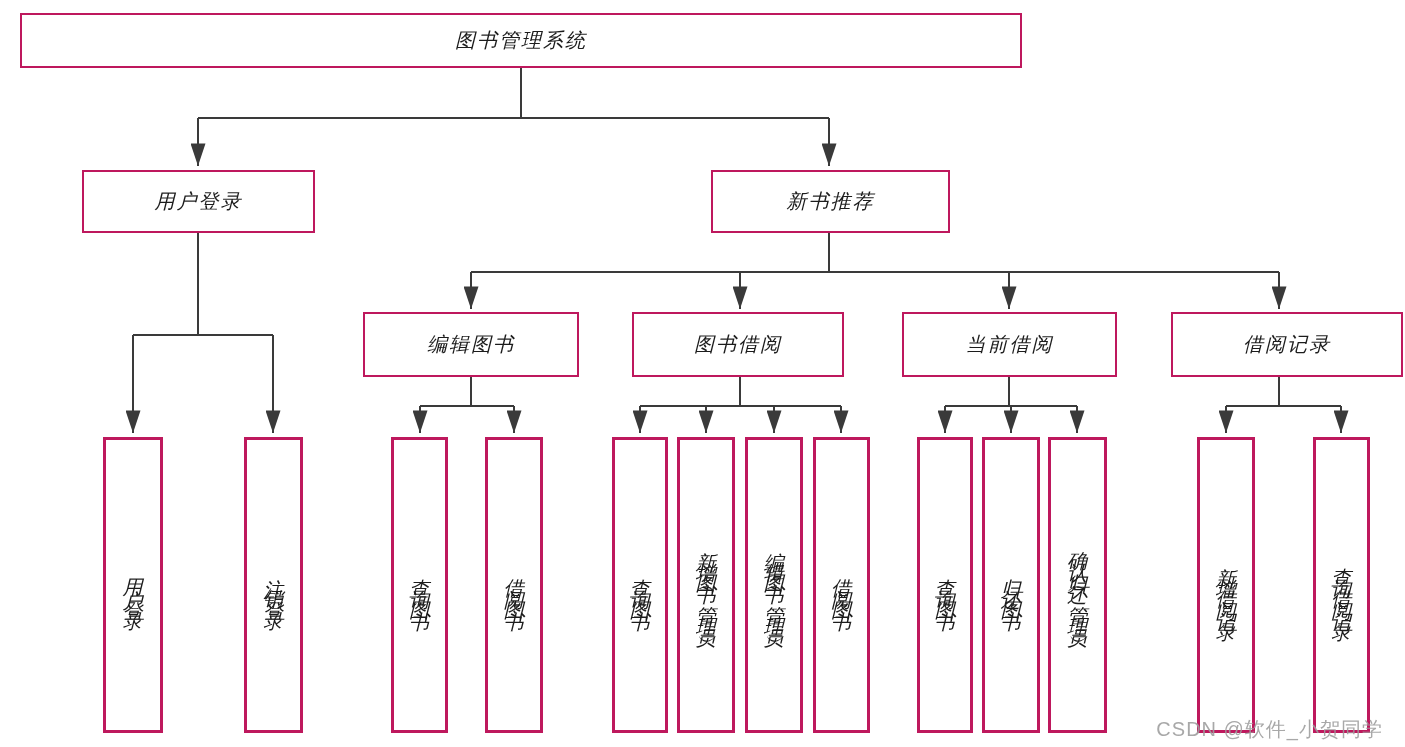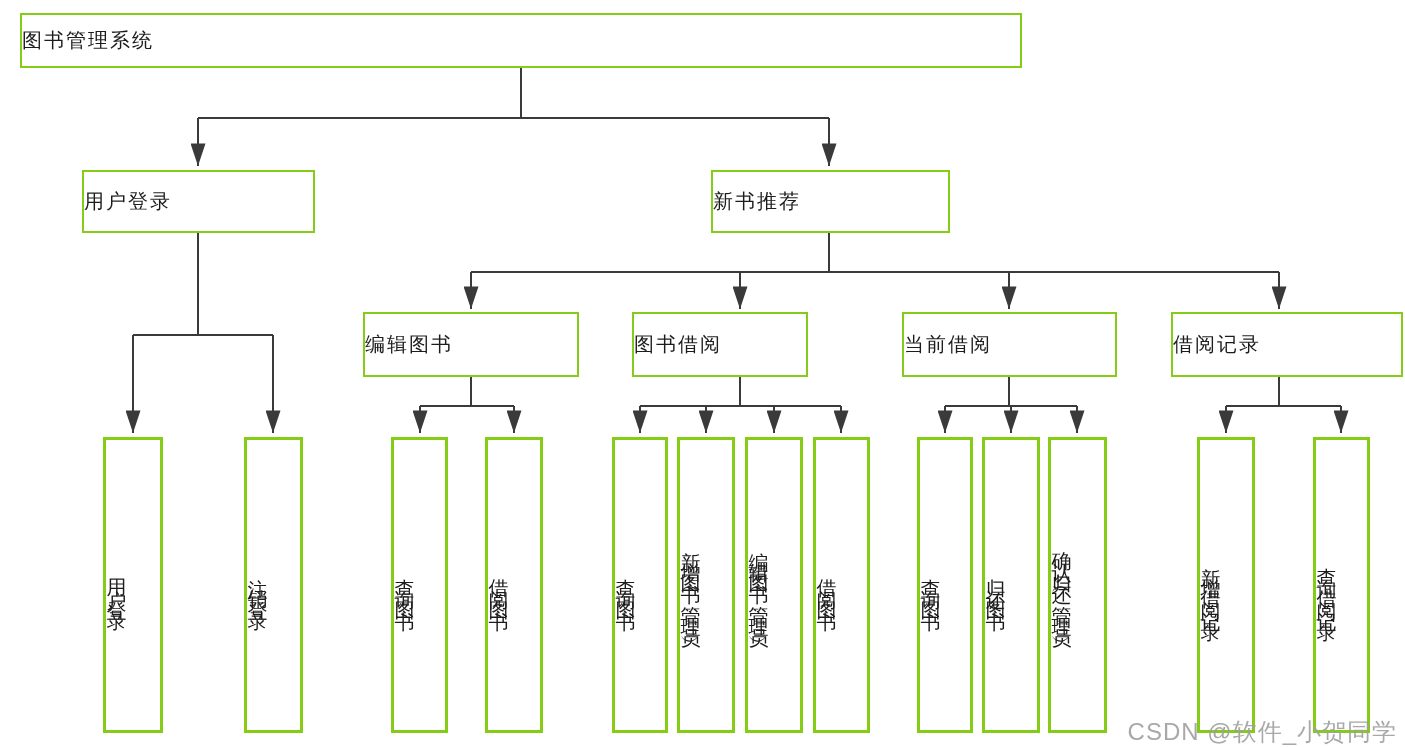--- a/index.html
+++ b/index.html
@@ -15,43 +15,45 @@
   .connectors {
     position: absolute;
     left: 0; top: 0;
     width: 1405px; height: 747px;
     pointer-events: none;
   }
   .node {
     position: absolute;
     box-sizing: border-box;
     background: #ffffff;
-    border: 2px solid #84cc16;
+    border: 2px solid #be185d;
     display: flex;
     align-items: center;
+    justify-content: center;
     text-align: center;
     font-size: 20px;
     letter-spacing: 2px;
     z-index: 2;
+    font-style: italic;
   }
   .leaf {
     border-width: 3px;
     letter-spacing: 0;
   }
   .leaf .vtext {
     writing-mode: vertical-rl;
     font-size: 20px;
     line-height: 1.1;
     letter-spacing: 11px;
   }
   .watermark {
     position: absolute;
     top: 716px;
-    right: 8px;
-    font-size: 24px;
+    right: 22px;
+    font-size: 20px;
     color: rgba(158, 158, 158, 0.9);
     letter-spacing: 1px;
     z-index: 5;
     white-space: nowrap;
   }
 </style>
 </head>
 <body>
 
 <div class="canvas">
@@ -113,21 +115,21 @@
   <div class="node" style="left:82px; top:170px; width:233px; height:63px;">
     <span>用户登录</span>
   </div>
   <div class="node" style="left:711px; top:170px; width:239px; height:63px;">
     <span>新书推荐</span>
   </div>
 
   <div class="node" style="left:363px; top:312px; width:216px; height:65px;">
     <span>编辑图书</span>
   </div>
-  <div class="node" style="left:632px; top:312px; width:176px; height:65px;">
+  <div class="node" style="left:632px; top:312px; width:212px; height:65px;">
     <span>图书借阅</span>
   </div>
   <div class="node" style="left:902px; top:312px; width:215px; height:65px;">
     <span>当前借阅</span>
   </div>
   <div class="node" style="left:1171px; top:312px; width:232px; height:65px;">
     <span>借阅记录</span>
   </div>
 
   <div class="node leaf" style="left:103px; top:437px; width:60px; height:296px;">

